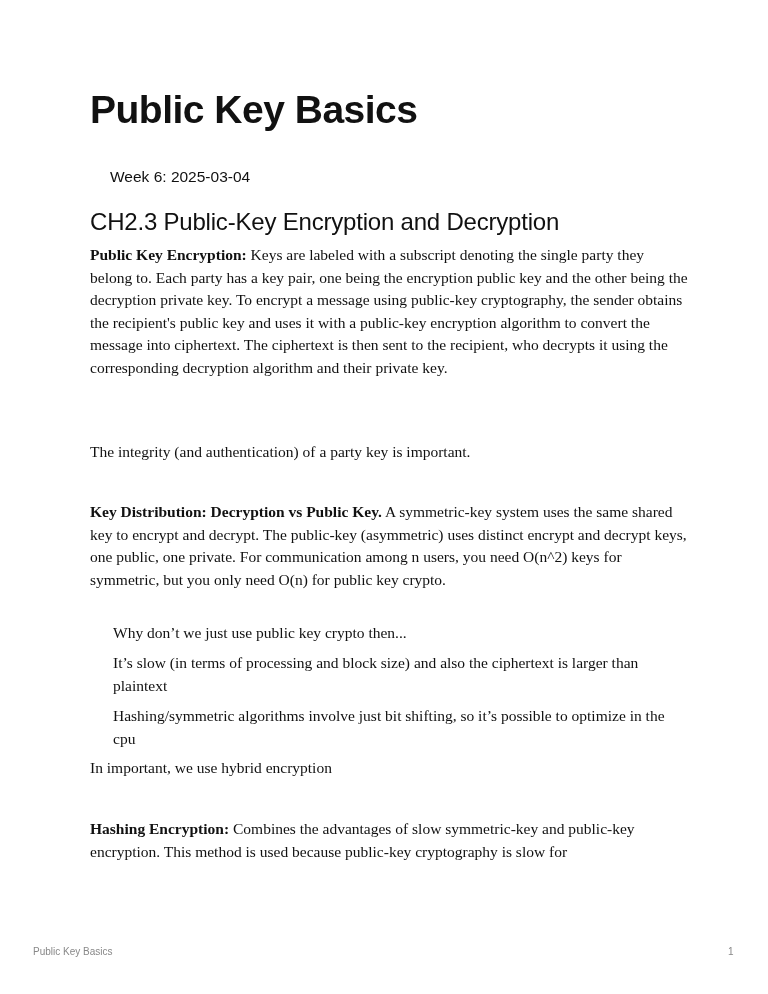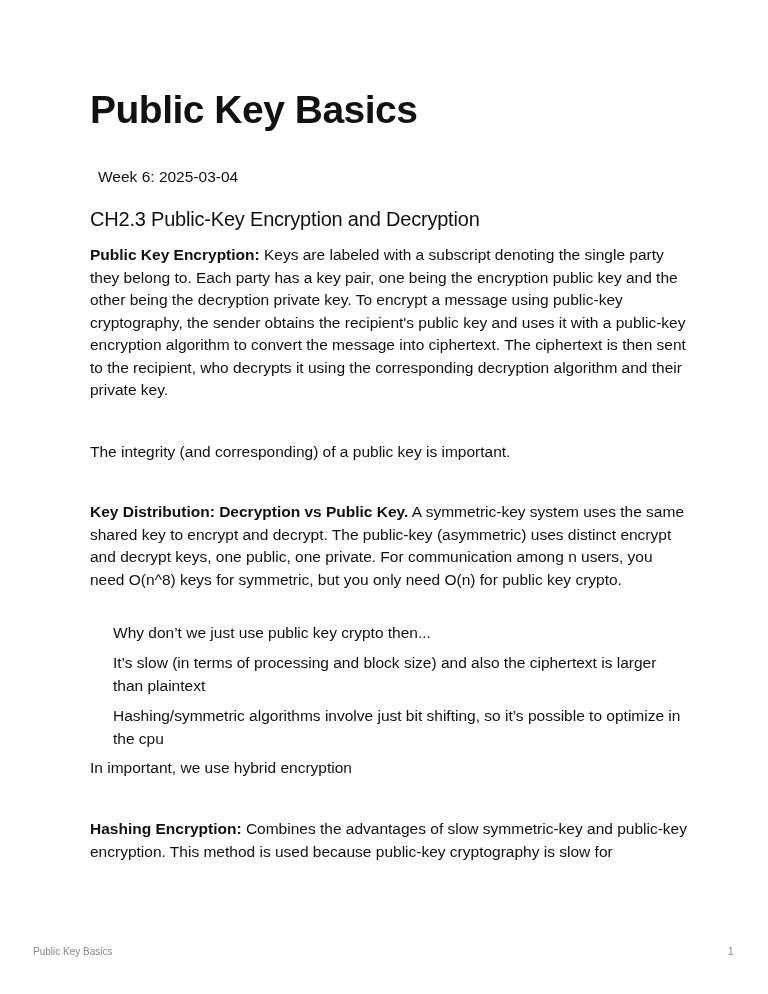--- a/index.html
+++ b/index.html
@@ -7,31 +7,31 @@
     width: 768px; height: 994px; position: relative; overflow: hidden;
     font-family: "Liberation Sans", sans-serif; color: #111111;
   }
   .page { position: absolute; left: 90px; top: 0; width: 600px; }
   .title {
     position: absolute; top: 88px; left: 0;
     font-size: 39px; font-weight: 700; letter-spacing: -0.5px; margin: 0;
     white-space: nowrap;
   }
   .date {
-    position: absolute; top: 168px; left: 8px;
+    position: absolute; top: 168px; left: 20px;
     font-size: 15.5px; white-space: nowrap;
   }
   .h2 {
     position: absolute; top: 208px; left: 0;
-    font-size: 20px; font-weight: 400; margin: 0; white-space: nowrap;
+    font-size: 24px; font-weight: 400; margin: 0; white-space: nowrap;
     letter-spacing: -0.2px;
   }
   .para {
     position: absolute; left: 0; width: 600px;
-    font-size: 15.5px; line-height: 22.5px; margin: 0;
+    font-size: 15.5px; line-height: 22.5px; margin: 0; font-family: Liberation Serif, serif;
   }
   .para b { font-weight: 700; }
   .indent { left: 23px; width: 570px; }
   .footer-left {
     position: absolute; top: 946px; left: 33px;
     font-size: 10px; color: #888888; white-space: nowrap;
   }
   .footer-right {
     position: absolute; top: 946px; left: 728px;
     font-size: 10px; color: #888888;
@@ -40,23 +40,23 @@
 </head>
 <body>
 
 <div class="page">
   <h1 class="title">Public Key Basics</h1>
   <div class="date">Week 6: 2025-03-04</div>
   <h2 class="h2">CH2.3 Public-Key Encryption and Decryption</h2>
 
   <p class="para" style="top:244px;"><b>Public Key Encryption:</b><span> Keys are labeled with a subscript denoting the single party they belong to. Each party has a key pair, one being the encryption public key and the other being the decryption private key. To encrypt a message using public-key cryptography, the sender obtains the recipient's public key and uses it with a public-key encryption algorithm to convert the message into ciphertext. The ciphertext is then sent to the recipient, who decrypts it using the corresponding decryption algorithm and their private key.</span></p>
 
-  <p class="para" style="top:441px;">The integrity (and corresponding) of a public key is important.</p>
+  <p class="para" style="top:441px;">The integrity (and authentication) of a party key is important.</p>
 
-  <p class="para" style="top:501px;"><b>Key Distribution: Decryption vs Public Key.</b><span> A symmetric-key system uses the same shared key to encrypt and decrypt. The public-key (asymmetric) uses distinct encrypt and decrypt keys, one public, one private. For communication among n users, you need O(n^8) keys for symmetric, but you only need O(n) for public key crypto.</span></p>
+  <p class="para" style="top:501px;"><b>Key Distribution: Decryption vs Public Key.</b><span> A symmetric-key system uses the same shared key to encrypt and decrypt. The public-key (asymmetric) uses distinct encrypt and decrypt keys, one public, one private. For communication among n users, you need O(n^2) keys for symmetric, but you only need O(n) for public key crypto.</span></p>
 
   <p class="para indent" style="top:622px;">Why don’t we just use public key crypto then...</p>
   <p class="para indent" style="top:652px;">It’s slow (in terms of processing and block size) and also the ciphertext is larger than plaintext</p>
   <p class="para indent" style="top:705px;">Hashing/symmetric algorithms involve just bit shifting, so it’s possible to optimize in the cpu</p>
 
   <p class="para" style="top:757px;">In important, we use hybrid encryption</p>
 
   <p class="para" style="top:818px;"><b>Hashing Encryption:</b><span> Combines the advantages of slow symmetric-key and public-key encryption. This method is used because public-key cryptography is slow for</span></p>
 </div>
 

